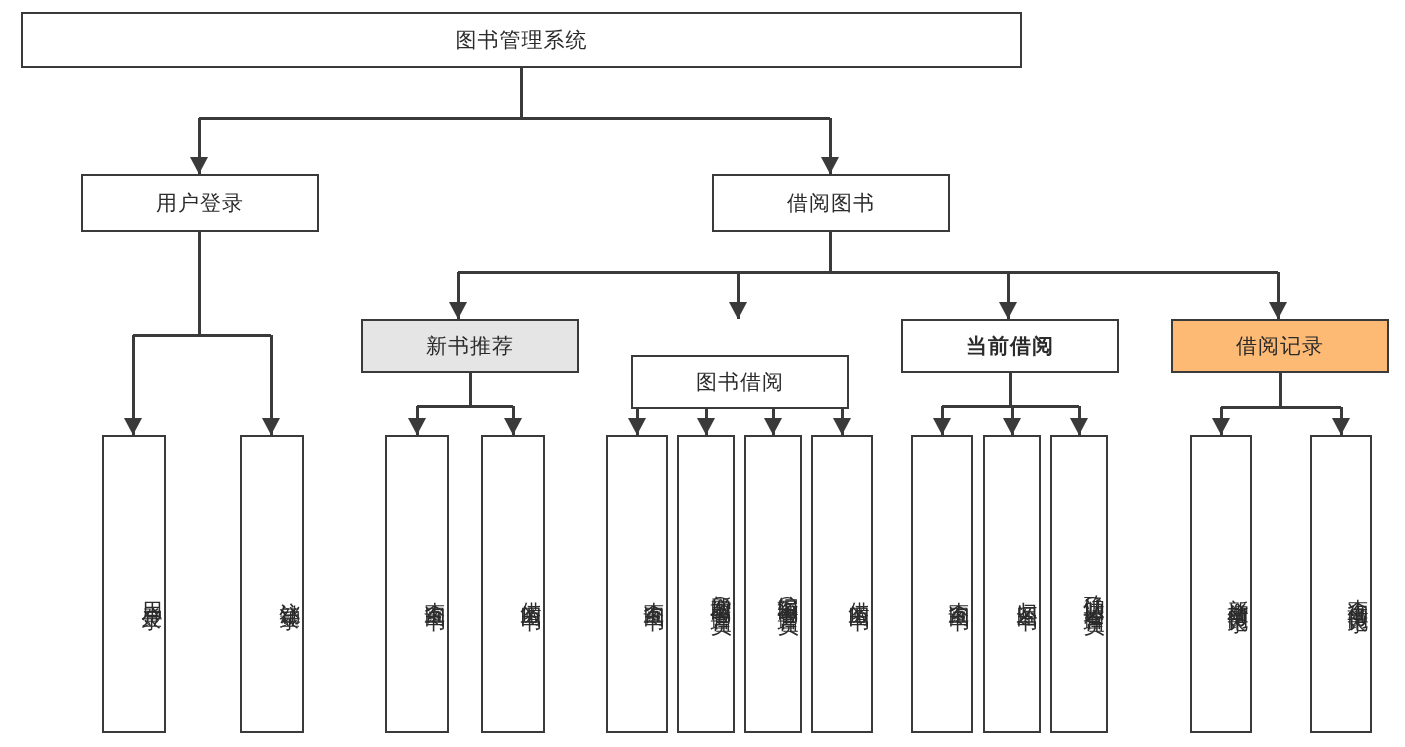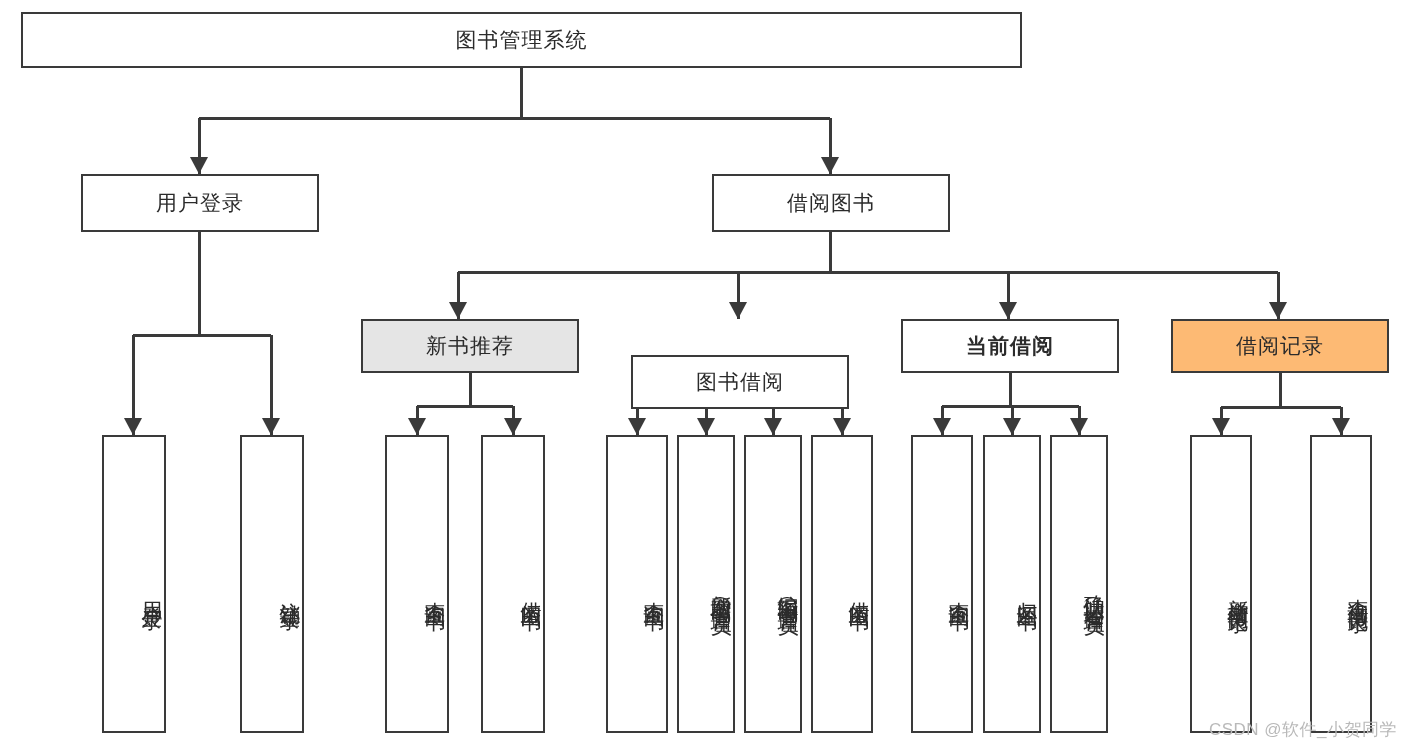--- a/index.html
+++ b/index.html
@@ -171,14 +171,13 @@
         <span class="node-label">确认归还（管理员）</span>
       </div>
       <div class="node vert" style="left: 1190px; top: 435px; width: 62px; height: 298px; border-color: rgb(58, 58, 58); color: rgb(43, 43, 43); background: rgb(255, 255, 255);">
         <span class="node-label">新增借阅记录</span>
       </div>
       <div class="node vert" style="left: 1310px; top: 435px; width: 62px; height: 298px; border-color: rgb(58, 58, 58); color: rgb(43, 43, 43); background: rgb(255, 255, 255);">
         <span class="node-label">查询借阅记录</span>
       </div>
     </div>
 
-  <div id="watermark">CSDN @软件_小贺同学</div>
 </div>
 
 </body></html>

